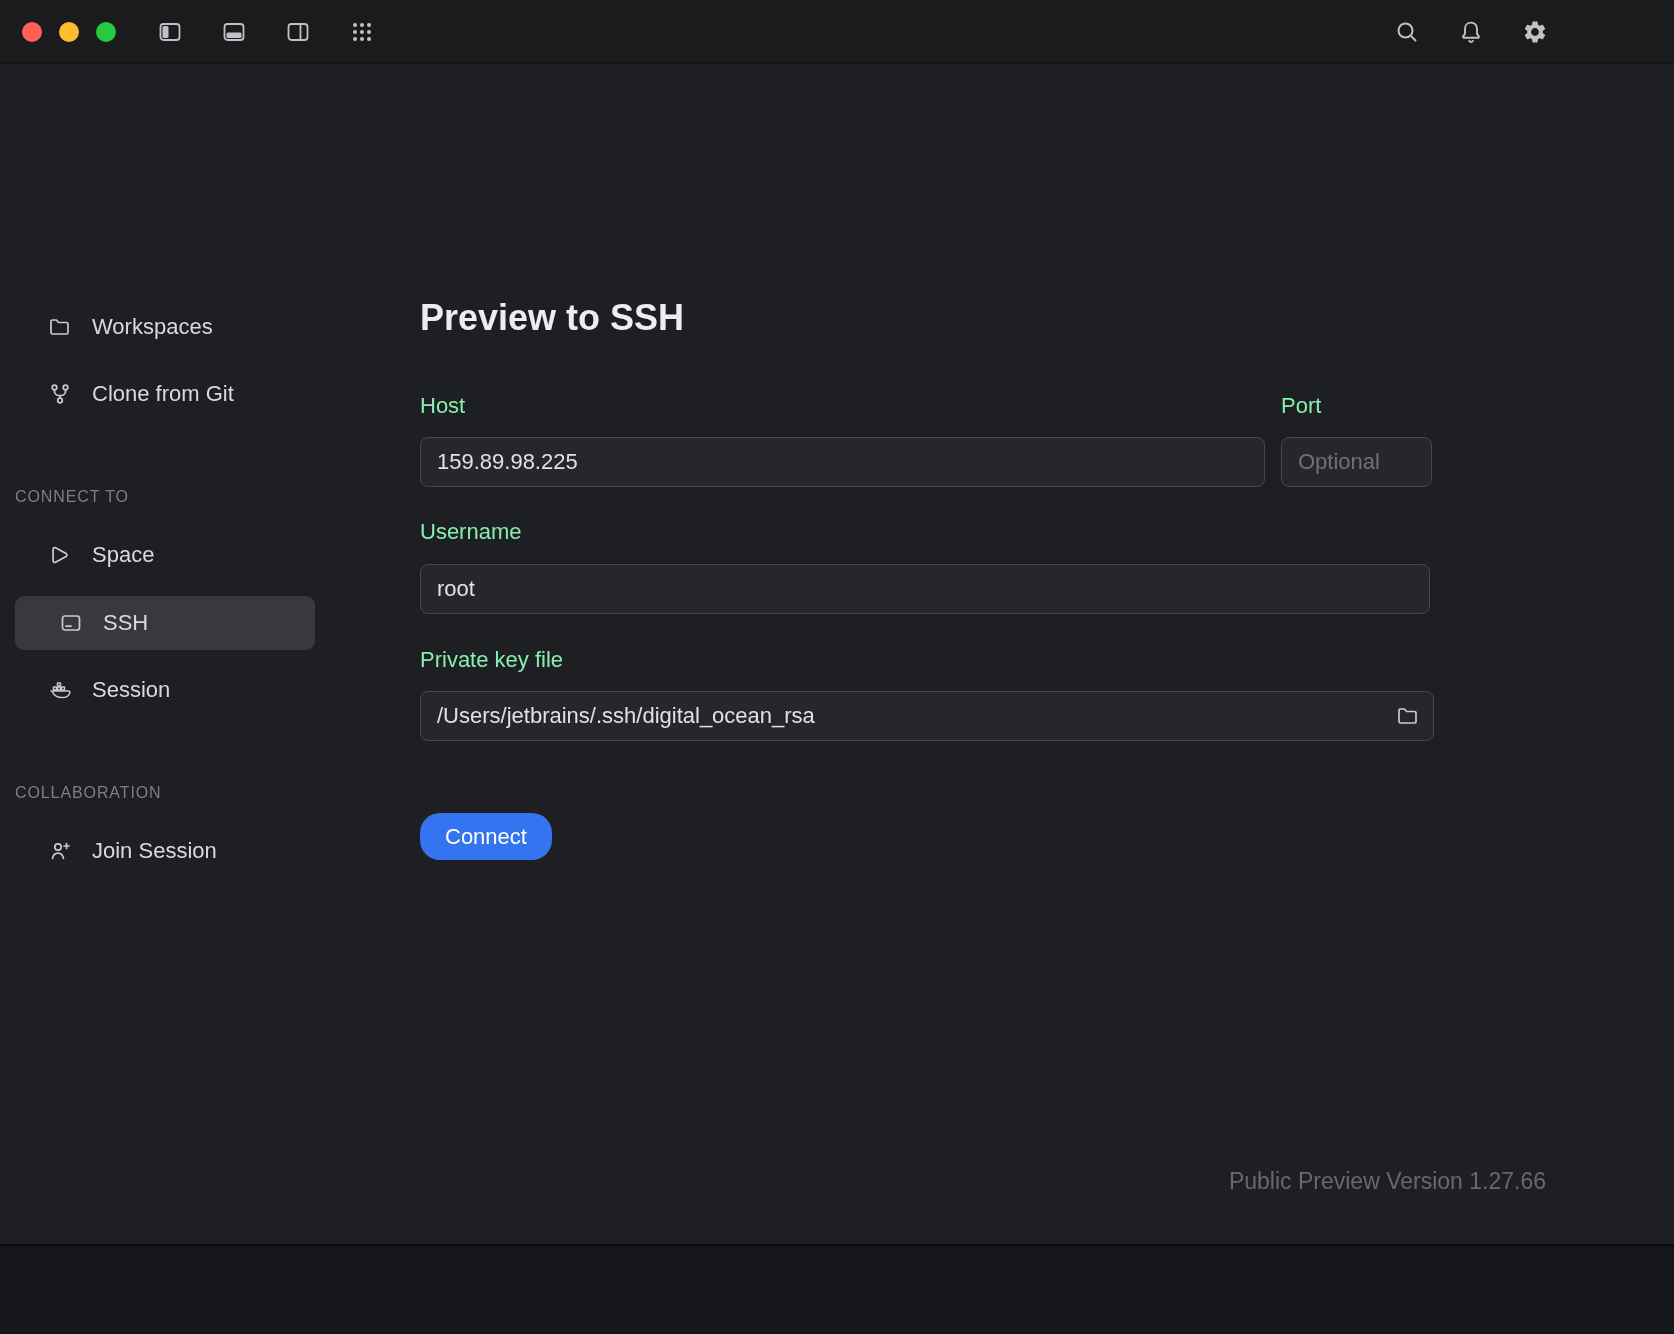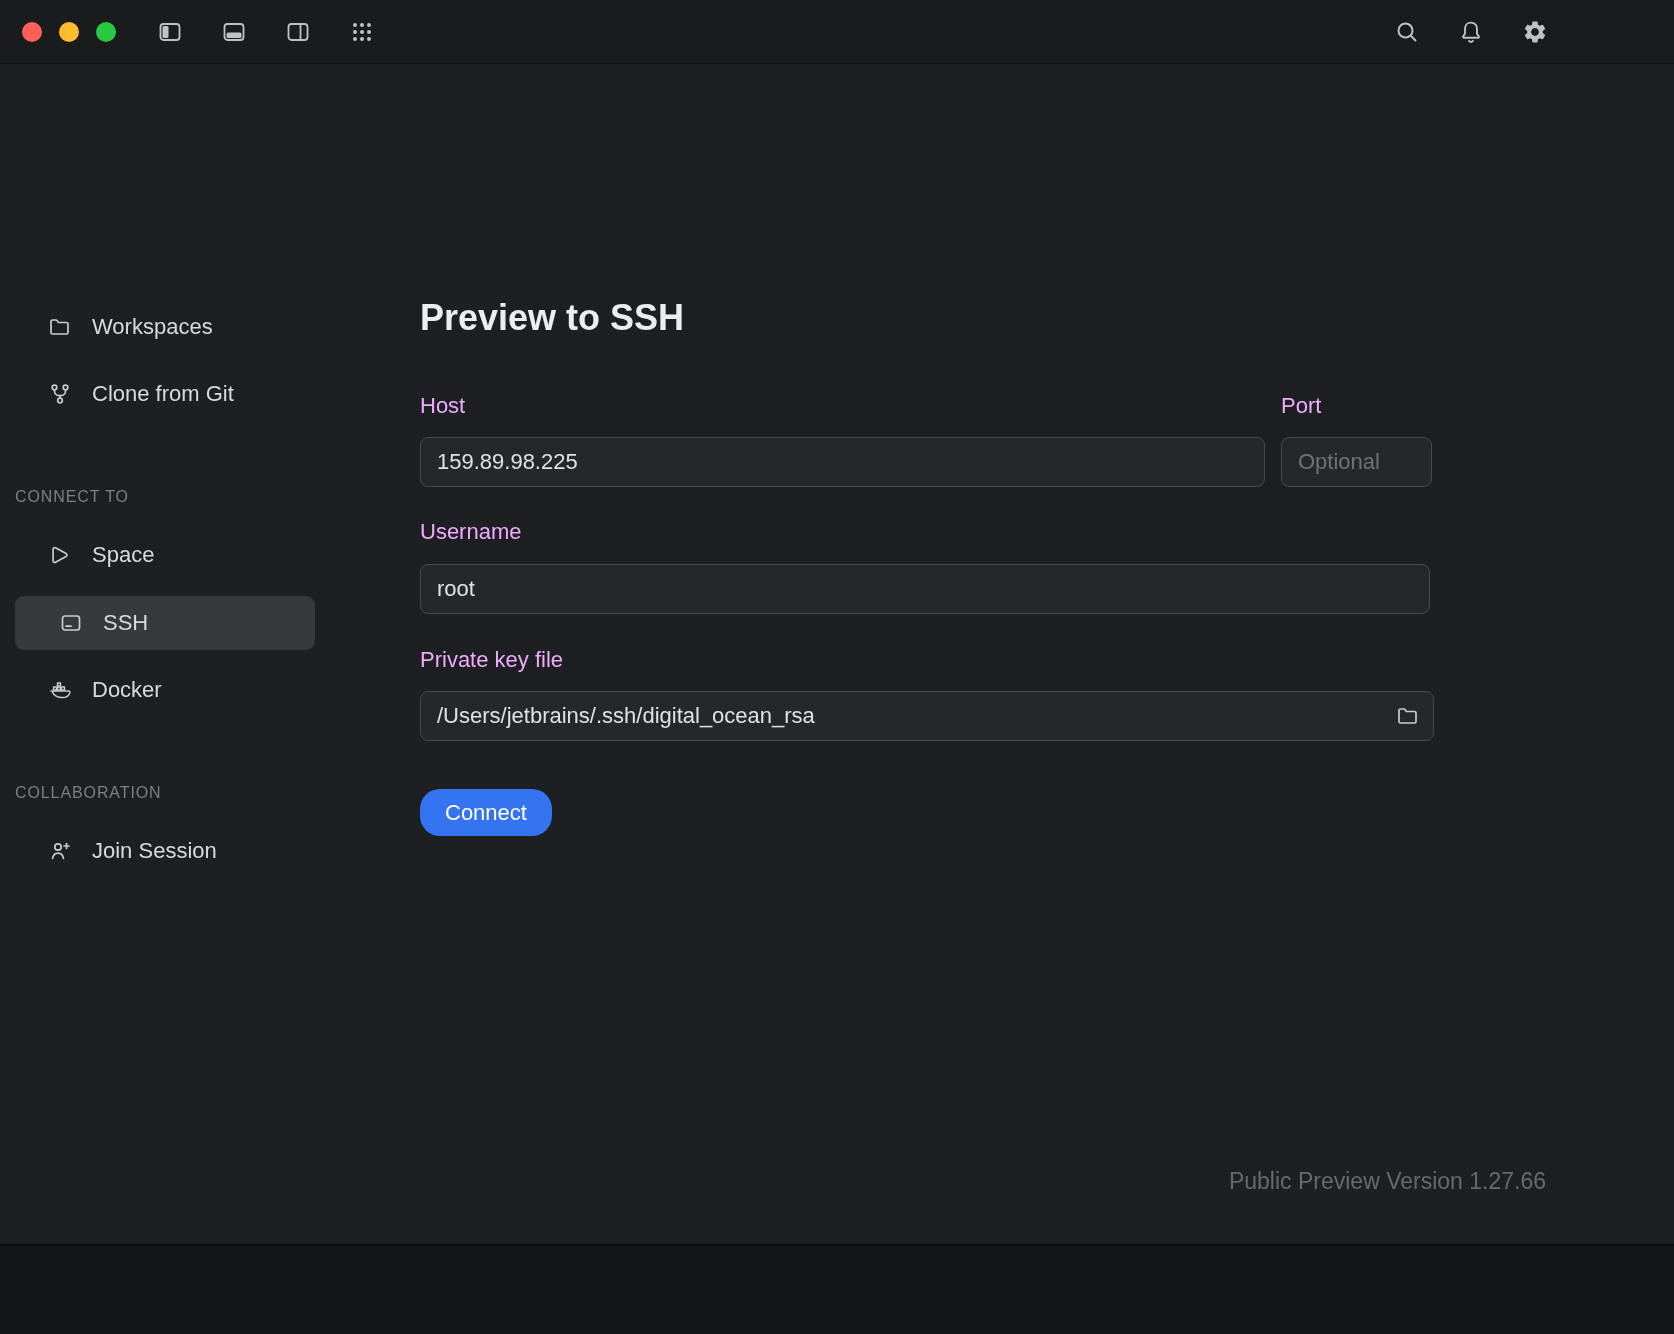--- a/index.html
+++ b/index.html
@@ -28,40 +28,40 @@
   .side-row svg { width:24px; height:24px; stroke:#c9cbce; fill:none; stroke-width:1.7;
     stroke-linecap:round; stroke-linejoin:round; flex:0 0 24px; }
   .side-header { margin-left:15px; height:20px; display:flex; align-items:center;
     font-size:16px; color:#7c7f85; letter-spacing:.9px; font-weight:400; }
   .mt236{margin-top:236px}.mt13{margin-top:13px}.mt66{margin-top:66px}.mt21{margin-top:21px}.mt14{margin-top:14px}
 
   
   .content { position:absolute; left:420px; top:64px; right:0; padding-top:232px; }
   .page-title { font-size:36px; line-height:44px; font-weight:700; color:#ecedee; }
   .labels-row { display:flex; margin-top:54px; height:24px; }
-  .field-label { font-size:22px; color:#f0abfc; line-height:24px; }
+  .field-label { font-size:22px; color:#86efac; line-height:24px; }
   .host-label-cell { width:861px; }
   .inputs-row { display:flex; gap:16px; margin-top:19px; }
   input[type=text] { background:#26272b; border:1px solid #47484e; border-radius:8px;
     color:#e0e1e4; font-size:22px; padding:0 16px; height:50px; outline:none;
     font-family:"Liberation Sans","DejaVu Sans",sans-serif; }
   input::placeholder { color:#6f7177; }
   .host-input { width:845px; }
   .port-input { width:151px; }
   .username-input { width:1010px; margin-top:20px; }
   .label-username { margin-top:33px; }
   .label-pk { margin-top:34px; }
   .pk-wrap { position:relative; width:1014px; margin-top:19px; }
   .pk-input { width:100%; height:52px; border:2px solid #3574f0; border-radius:9px; padding-right:58px; }
   .pk-folder-btn { position:absolute; right:12px; top:50%; transform:translateY(-50%);
     background:none; border:none; padding:0; width:28px; height:28px; cursor:pointer;
     display:flex; align-items:center; justify-content:center; }
   .pk-folder-btn svg { width:24px; height:24px; stroke:#c9cbce; fill:none; stroke-width:1.7;
     stroke-linejoin:round; }
-  .connect-btn { margin-top:48px; height:47px; padding:0 25px; border:none; border-radius:20px;
+  .connect-btn { margin-top:72px; height:47px; padding:0 25px; border:none; border-radius:20px;
     background:#3574f0; color:#ffffff; font-size:22px; cursor:pointer;
     font-family:"Liberation Sans","DejaVu Sans",sans-serif; }
 
   
   .version { position:absolute; top:1168px; right:128px; font-size:23px; color:#67696e; }
   .bottom-strip { position:absolute; left:0; right:0; bottom:0; height:90px;
     background:#151619; border-top:2px solid #0a0b0c; }
 </style>
 </head>
 <body>
@@ -169,21 +169,21 @@
     </div>
 
     <div class="side-row mt13">
       <svg viewBox="0 0 24 24" style="stroke-width:1.5">
         <rect x="5.5" y="9" width="3" height="3"></rect>
         <rect x="9.5" y="9" width="3" height="3"></rect>
         <rect x="13.5" y="9" width="3" height="3"></rect>
         <rect x="9.5" y="5" width="3" height="3"></rect>
         <path d="M3 13h17.5c.9 0 1.6.8 1.4 1.6-.7 2.9-3.2 5-8 5-4.5 0-7.8-2.2-9.4-5.4"></path>
       </svg>
-      <span>Docker</span>
+      <span>Session</span>
     </div>
 
     <div class="side-header mt66">COLLABORATION</div>
 
     <div class="side-row mt21">
       <svg viewBox="0 0 24 24">
         <circle cx="10" cy="8" r="3.2"></circle>
         <path d="M4.5 19.5c.6-3.4 2.8-5.3 5.5-5.3s4.9 1.9 5.5 5.3"></path>
         <line x1="18.5" y1="4.5" x2="18.5" y2="9.5"></line>
         <line x1="16" y1="7" x2="21" y2="7"></line>

